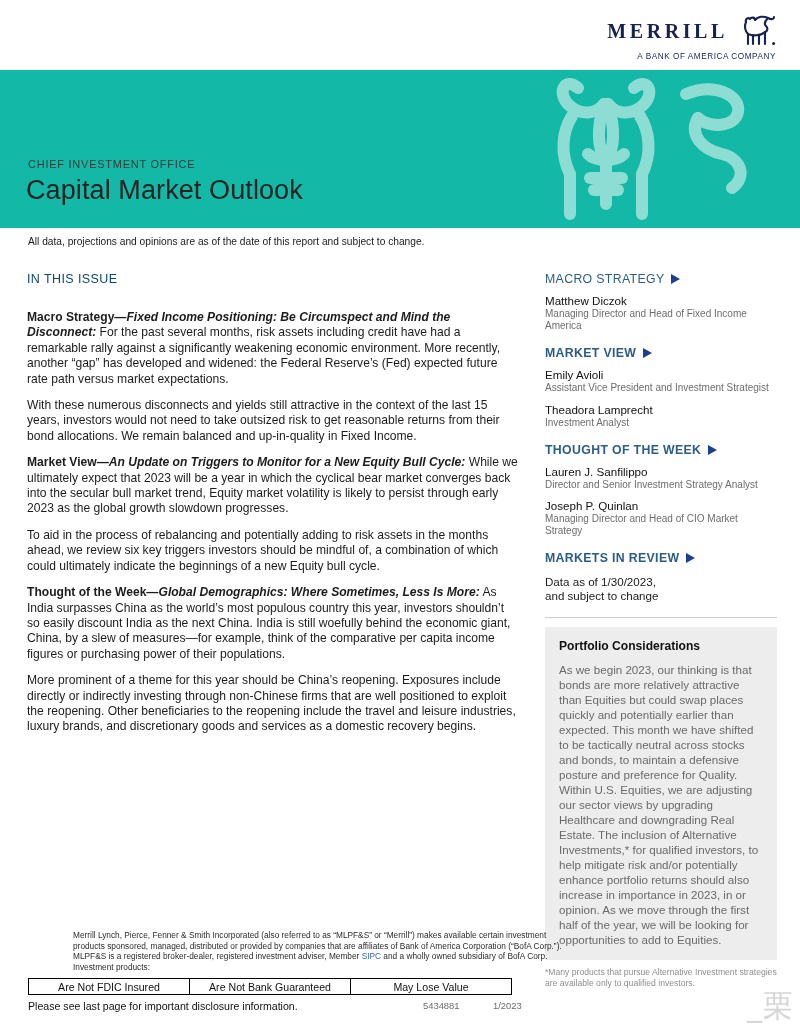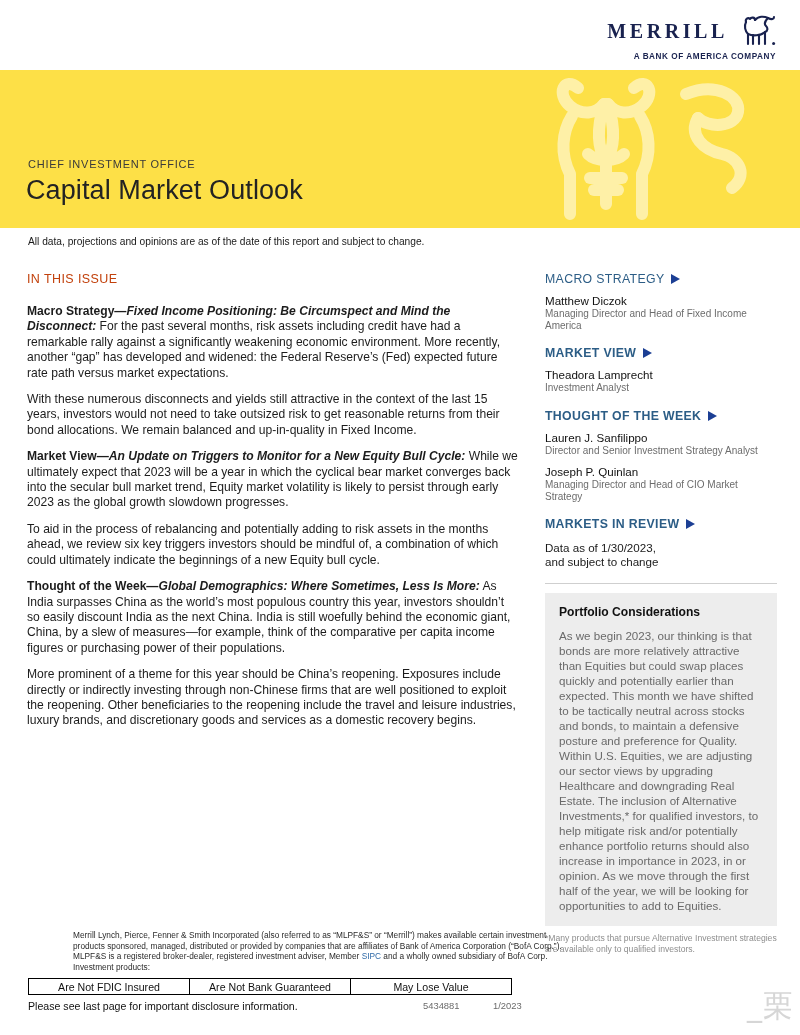--- a/index.html
+++ b/index.html
@@ -22,28 +22,28 @@
     display: flex; flex-direction: column; align-items: flex-end;
   }
   .logo-row { display: flex; align-items: center; gap: 6px; }
   .logo-word {
     font-family: "Liberation Serif", serif;
     font-size: 20px; font-weight: 700; letter-spacing: 3.6px;
     color: #19224f; line-height: 1;
   }
   .logo-bull { display:block; }
   .logo-sub {
-    font-size: 8.2px; font-weight: 700; letter-spacing: 0.55px;
+    font-size: 8.2px; font-weight: 400; letter-spacing: 0.55px;
     color: #19224f; margin-top: 4px; white-space: nowrap;
   }
 
   
   .headband {
     position: absolute; left: 0; top: 70px; width: 800px; height: 158px;
-    background: #fde047; overflow: hidden;
+    background: #14b8a6; overflow: hidden;
   }
   .headband-bull {
     position: absolute; right: 24px; top: -16px; opacity: 0.55;
   }
   .eyebrow {
     position: absolute; left: 28px; top: 88px;
     font-size: 11px; letter-spacing: 0.75px; color: #3a3a3a;
   }
   .bigtitle {
     position: absolute; left: 26px; top: 105px;
@@ -53,21 +53,21 @@
   
   .allnote {
     position: absolute; left: 28px; top: 236px;
     font-size: 10.2px; color: #1a1a1a;
   }
 
   .leftcol {
     position: absolute; left: 27px; top: 272px; width: 492px;
   }
   .inthisissue {
-    font-size: 12.5px; color: #c2410c; letter-spacing: 0.4px; margin-bottom: 18px;
+    font-size: 12.5px; color: #0c4a6e; letter-spacing: 0.4px; margin-bottom: 24px;
   }
   .para {
     font-size: 12.1px; line-height: 15.4px; color: #1c1c1c;
     margin-bottom: 11px; text-align: left;
   }
   .para b { font-weight: 700; }
   .para i { font-style: italic; font-weight: 700; }
 
   
   .rightcol { position: absolute; left: 545px; top: 272px; width: 232px; }
@@ -199,20 +199,24 @@
         </div>
         <div class="author">
           <div class="auth-name">Matthew Diczok</div>
           <div class="auth-title">Managing Director and Head of Fixed Income America</div>
         </div>
         <div class="sect-head tight">
           <span>MARKET VIEW</span>
           <span class="tri"></span>
         </div>
         <div class="author">
+          <div class="auth-name">Emily Avioli</div>
+          <div class="auth-title">Assistant Vice President and Investment Strategist</div>
+        </div>
+        <div class="author">
           <div class="auth-name">Theadora Lamprecht</div>
           <div class="auth-title">Investment Analyst</div>
         </div>
         <div class="sect-head tight">
           <span>THOUGHT OF THE WEEK</span>
           <span class="tri"></span>
         </div>
         <div class="author">
           <div class="auth-name">Lauren J. Sanfilippo</div>
           <div class="auth-title">Director and Senior Investment Strategy Analyst</div>

